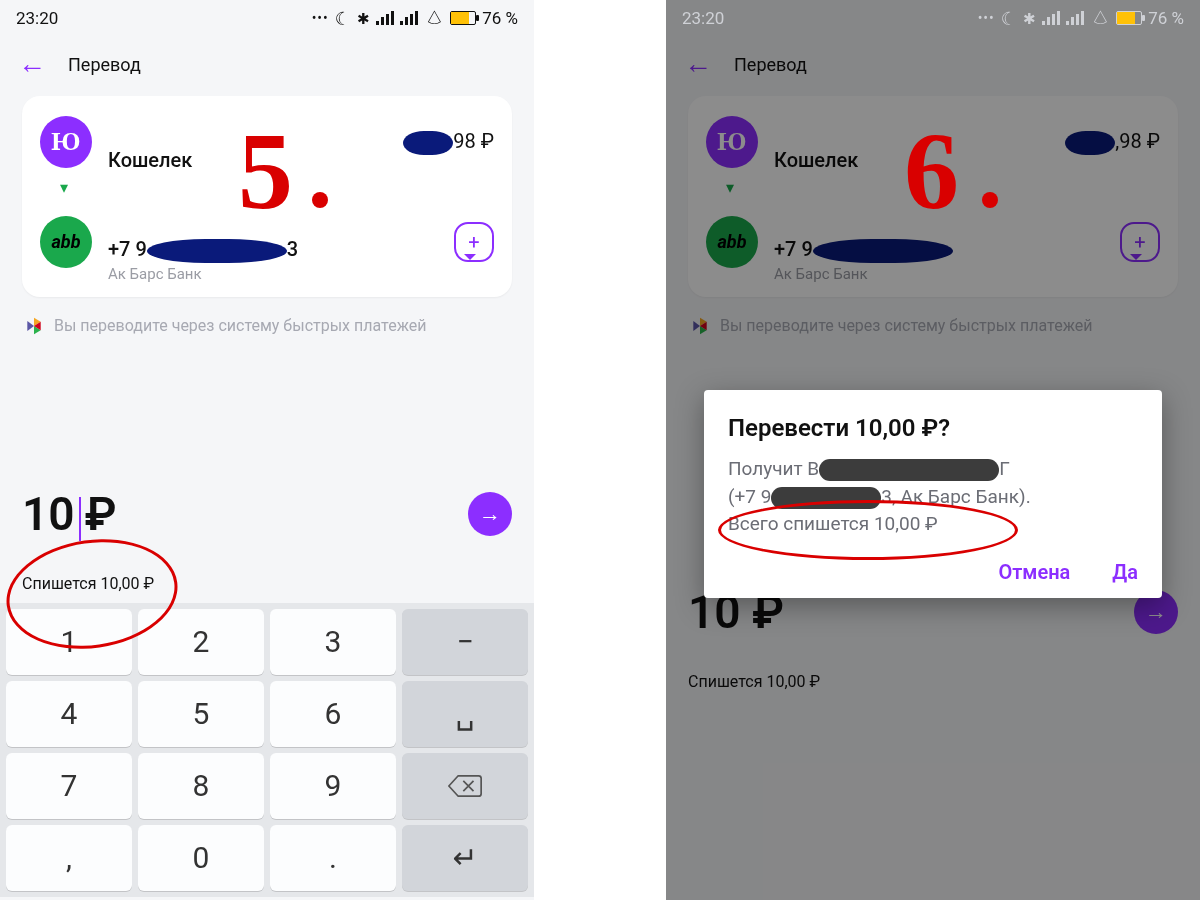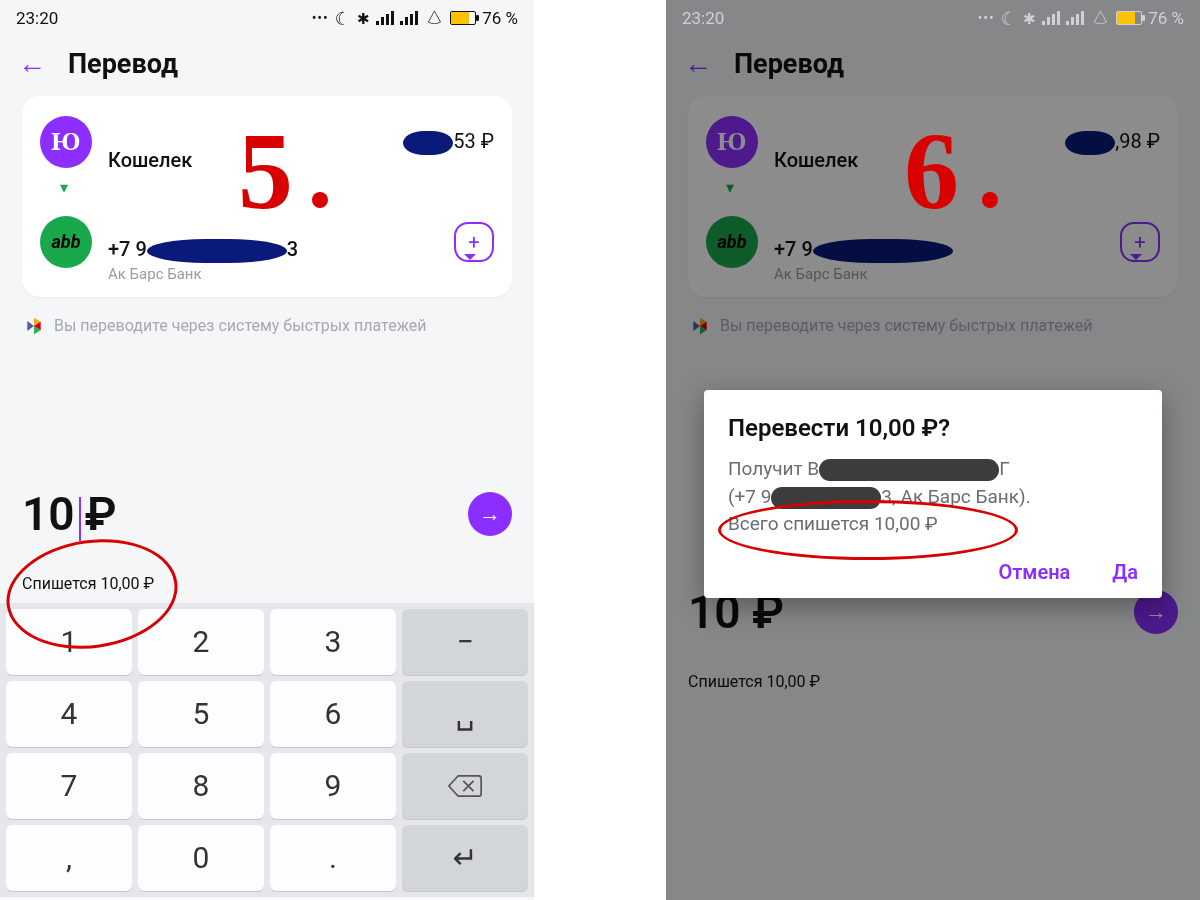--- a/index.html
+++ b/index.html
@@ -50,21 +50,21 @@
   .batt i { display:block; height:100%; width:76%; background:#ffc107; }
   
   .app-header {
     height: 56px;
     display: flex;
     align-items: center;
     padding: 0 18px;
     gap: 22px;
   }
   .back { color:#8c2eff; font-size:28px; line-height:1; }
-  .app-title { font-size: 27px; font-weight: 700; color:#111; }
+  .app-title { font-size: 18px; font-weight: 400; color:#111; }
   
   .card {
     margin: 4px 22px 0;
     background:#fff;
     border-radius:18px;
     padding: 16px 18px 14px;
     box-shadow: 0 1px 2px rgba(0,0,0,.05);
   }
   .row { display:flex; align-items:center; }
   .avatar {
@@ -192,21 +192,21 @@
 
   <div class="card">
     <div class="row">
       <div class="avatar wallet">
           <span>Ю</span>
         </div>
       <div class="row-labels">
         <div class="row-title">Кошелек</div>
       </div>
       <div class="row-right">
-        <span class="mask w50"></span><span>53 ₽</span>
+        <span class="mask w50"></span><span>98 ₽</span>
       </div>
     </div>
     <div class="arrow-down">▾</div>
     <div class="row">
       <div class="avatar bank">abb</div>
       <div class="row-labels">
         <div class="row-title">
           <span>+7 9</span><span class="mask w130"></span><span>3</span>
         </div>
         <div class="row-sub">Ак Барс Банк</div>

